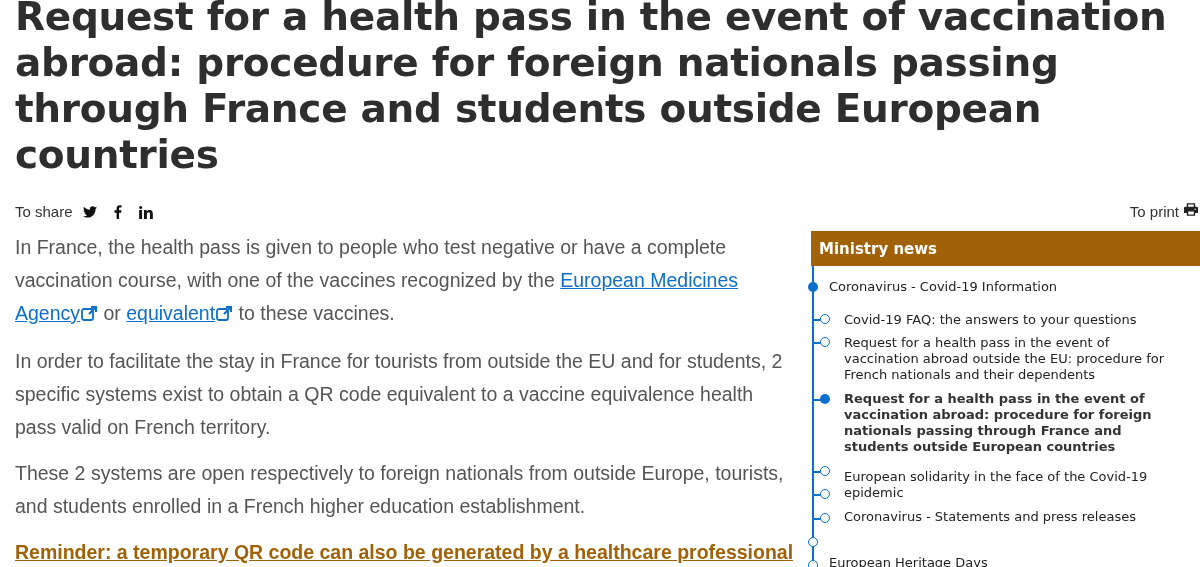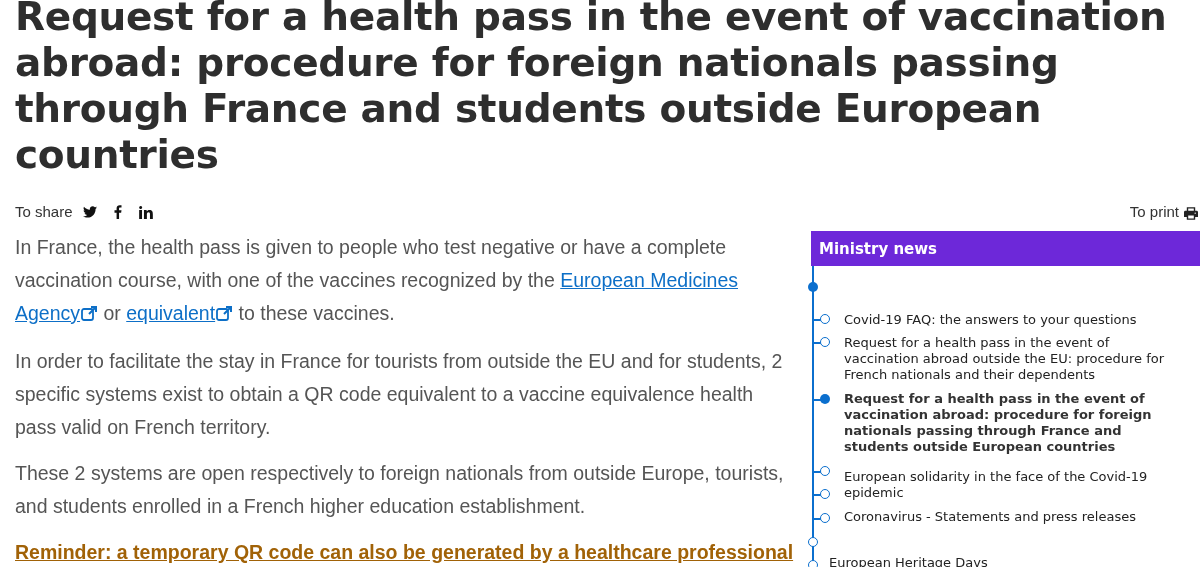--- a/index.html
+++ b/index.html
@@ -46,21 +46,21 @@
       height: 16px;
       margin-right: 14px;
       cursor: pointer;
     }
     .share-icon svg { display: block; }
     .print-bar {
       position: absolute;
       right: 2px;
       top: 203px;
       display: flex;
-      align-items: flex-end;
+      align-items: flex-start;
       font-family: "Liberation Sans", sans-serif;
       font-size: 15px;
       color: #333;
       cursor: pointer;
     }
     .print-bar .print-icon { margin-left: 5px; display: inline-flex; }
     .main-content {
       position: absolute;
       left: 15px;
       top: 231px;
@@ -88,21 +88,21 @@
       margin-left: 1px;
     }
     .sidebar {
       position: absolute;
       left: 811px;
       top: 231px;
       width: 389px;
       height: 336px;
     }
     .sidebar-header {
-      background: #6d28d9;
+      background: #a16207;
       color: #ffffff;
       font-family: "DejaVu Sans", sans-serif;
       font-weight: bold;
       font-size: 15px;
       height: 35px;
       line-height: 37px;
       padding-left: 8px;
     }
     .tree-line {
       position: absolute;
@@ -182,20 +182,21 @@
   <p>In order to facilitate the stay in France for tourists from outside the EU and for students, 2 specific systems exist to obtain a QR code equivalent to a vaccine equivalence health pass valid on French territory.</p>
   <p>These 2 systems are open respectively to foreign nationals from outside Europe, tourists, and students enrolled in a French higher education establishment.</p>
   <p class="reminder">Reminder: a temporary QR code can also be generated by a healthcare professional following a negative result in an RT-PCR or antigen test (see below).</p>
 </div>
 
 <aside class="sidebar">
   <div class="sidebar-header">Ministry news</div>
   <div class="tree-line"></div>
 
   <div class="node-dot filled" style="left:-3px; top:51px;"></div>
+  <div class="tree-item level-1" style="top:48px;">Coronavirus - Covid-19 Information</div>
 
   <div class="connector" style="left:2px; top:88px; width:8px;"></div>
   <div class="node-dot hollow" style="left:9px; top:83px;"></div>
   <div class="tree-item level-2" style="top:81px;">Covid-19 FAQ: the answers to your questions</div>
 
   <div class="connector" style="left:2px; top:111px; width:8px;"></div>
   <div class="node-dot hollow" style="left:9px; top:106px;"></div>
   <div class="tree-item level-2" style="top:104px;">Request for a health pass in the event of vaccination abroad outside the EU: procedure for French nationals and their dependents</div>
 
   <div class="connector" style="left:2px; top:168px; width:8px;"></div>

